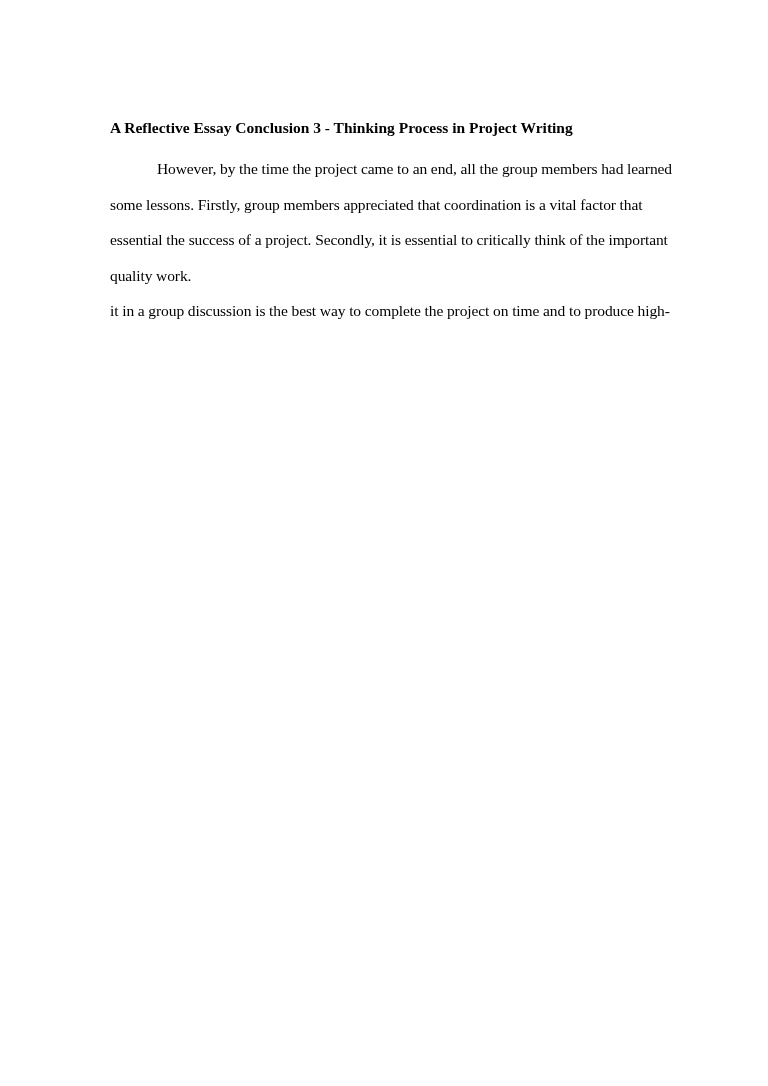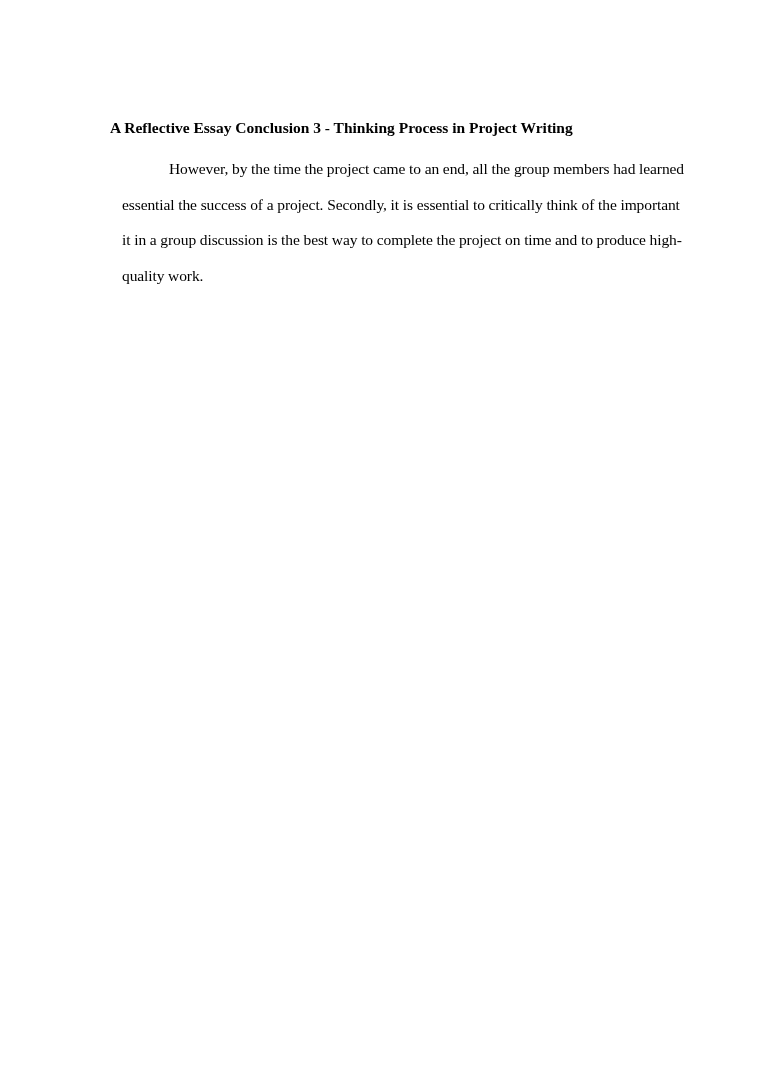--- a/index.html
+++ b/index.html
@@ -23,38 +23,39 @@
     width: 600px;
   }
   .doc-heading {
     font-size: 15.5px;
     font-weight: bold;
     line-height: 20px;
     margin: 0 0 13px 0;
     white-space: nowrap;
   }
   .para {
-    margin: 12px;
+    margin: 0;
     font-size: 15.5px;
   }
   .para .line {
     line-height: 35.5px;
     white-space: nowrap;
     letter-spacing: -0.1px;
   }
   .para .line.first-line {
     padding-left: 47px;
   }
 </style>
 </head>
 <body>
 
 <div class="page">
   <div class="content">
     <h1 class="doc-heading">A Reflective Essay Conclusion 3 - Thinking Process in Project Writing</h1>
     <div class="para">
       <div class="line first-line">However, by the time the project came to an end, all the group members had learned</div>
+      <div class="line">some lessons. Firstly, group members appreciated that coordination is a vital factor that</div>
       <div class="line">essential the success of a project. Secondly, it is essential to critically think of the important</div>
+      <div class="line">quality work.</div>
       <div class="line">it in a group discussion is the best way to complete the project on time and to produce high-</div>
-      <div class="line">quality work.</div>
     </div>
   </div>
 </div>
 
 </body></html>

